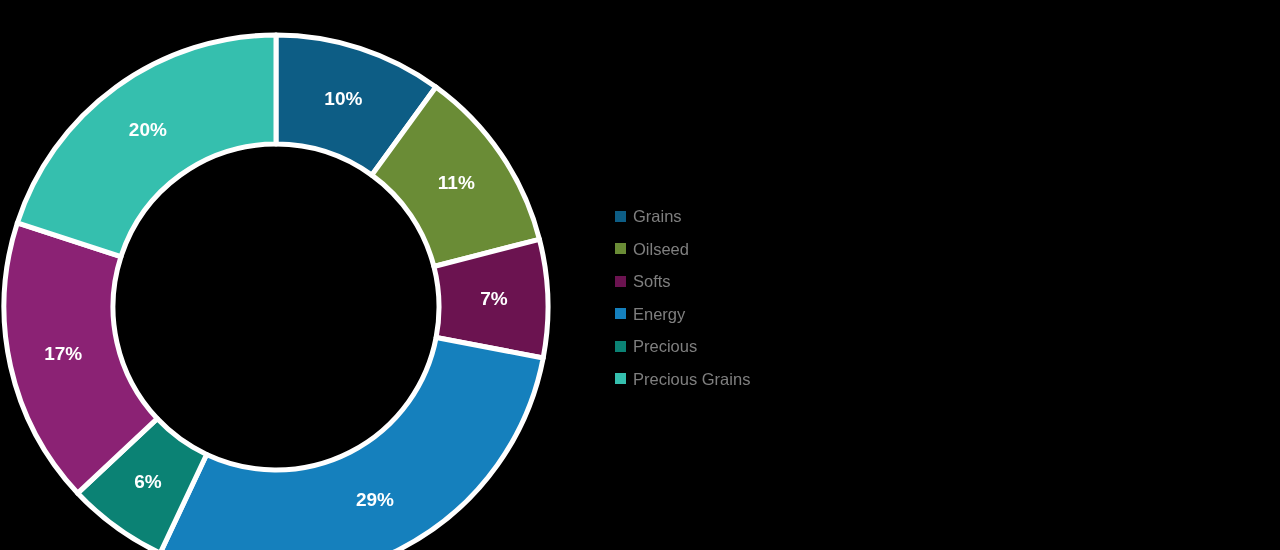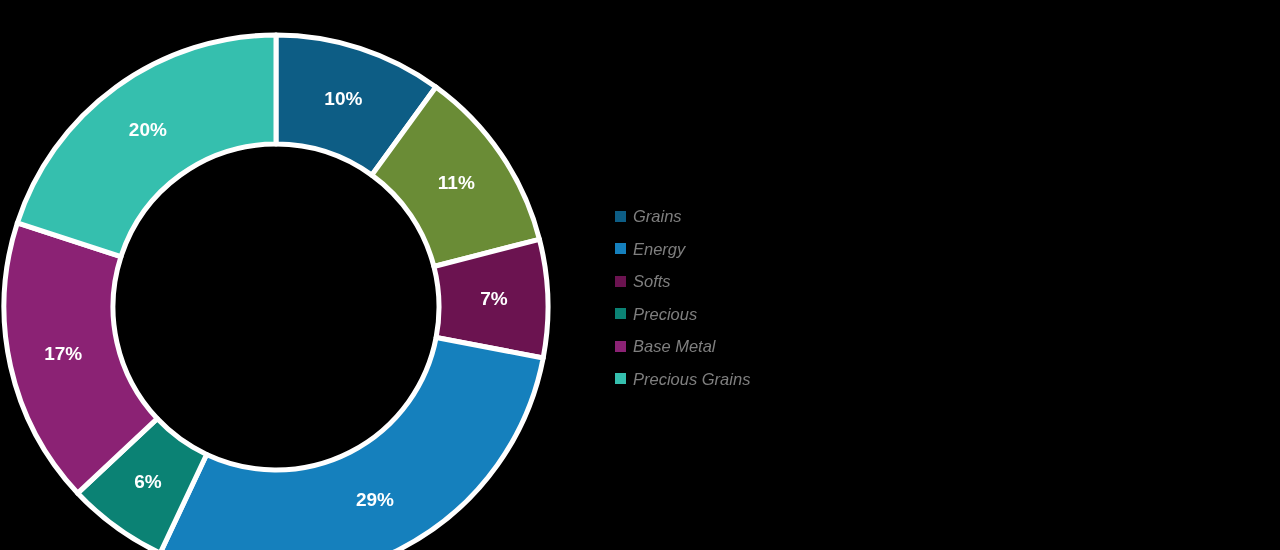--- a/index.html
+++ b/index.html
@@ -41,21 +41,20 @@
   #legend {
     position: absolute;
     left: 615px;
     top: 168px;
     width: 300px;
   }
   .legend-item {
     display: flex;
     align-items: center;
     height: 32.5px;
-    font-style: italic;
   }
   .legend-swatch {
     width: 11px;
     height: 11px;
     flex: 0 0 11px;
     margin-right: 7px;
   }
   .legend-label {
     font-family: "Liberation Sans", sans-serif;
     font-size: 16.5px;
@@ -89,34 +88,34 @@
         <text x="147.86281500024083" y="98.63429522626149" class="slice-label" fill="#ffffff">20%</text>
       </g>
   </svg>
 
   <div id="legend">
       <div class="legend-item">
         <span class="legend-swatch" style="background: rgb(13, 93, 133);"></span>
         <span class="legend-label" style="color: rgb(127, 127, 127);">Grains</span>
       </div>
       <div class="legend-item">
-        <span class="legend-swatch" style="background: rgb(21, 128, 189);"></span>
-        <span class="legend-label" style="color: rgb(127, 127, 127);">Energy</span>
+        <span class="legend-swatch" style="background: rgb(106, 140, 54);"></span>
+        <span class="legend-label" style="color: rgb(127, 127, 127);">Oilseed</span>
       </div>
       <div class="legend-item">
         <span class="legend-swatch" style="background: rgb(107, 19, 80);"></span>
         <span class="legend-label" style="color: rgb(127, 127, 127);">Softs</span>
       </div>
       <div class="legend-item">
+        <span class="legend-swatch" style="background: rgb(21, 128, 189);"></span>
+        <span class="legend-label" style="color: rgb(127, 127, 127);">Energy</span>
+      </div>
+      <div class="legend-item">
         <span class="legend-swatch" style="background: rgb(11, 130, 116);"></span>
         <span class="legend-label" style="color: rgb(127, 127, 127);">Precious</span>
-      </div>
-      <div class="legend-item">
-        <span class="legend-swatch" style="background: rgb(139, 34, 116);"></span>
-        <span class="legend-label" style="color: rgb(127, 127, 127);">Base Metal</span>
       </div>
       <div class="legend-item">
         <span class="legend-swatch" style="background: rgb(53, 191, 174);"></span>
         <span class="legend-label" style="color: rgb(127, 127, 127);">Precious Grains</span>
       </div>
     </div>
 
 </div>
 
 </body></html>

